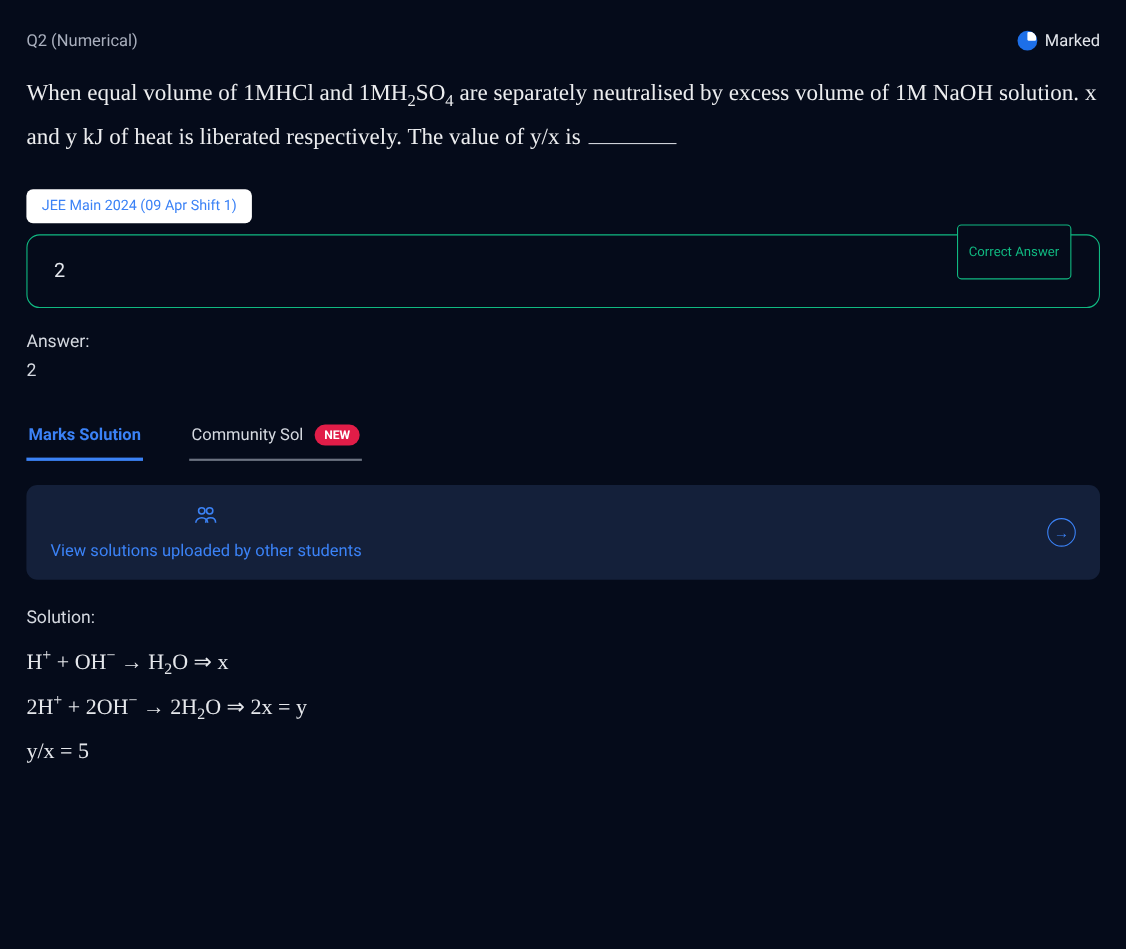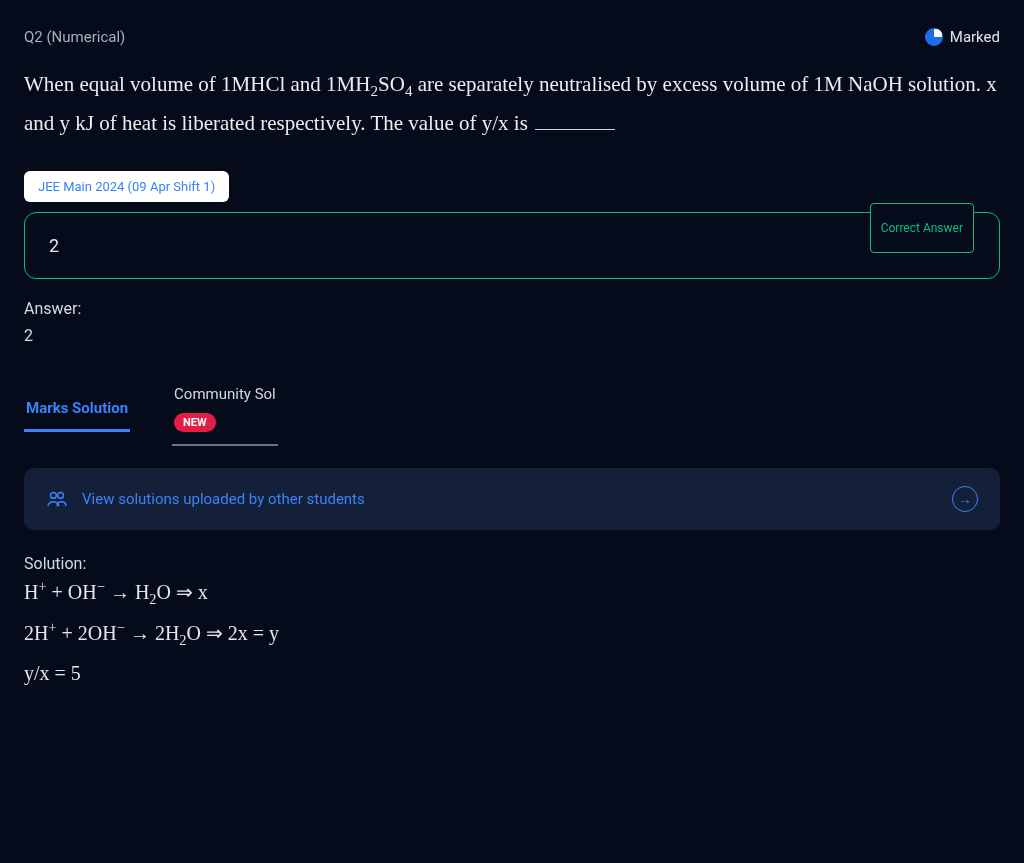--- a/index.html
+++ b/index.html
@@ -88,51 +88,50 @@
     cursor: pointer;
   }
   .tab.active {
     color: #3b82f6;
     font-weight: 700;
     border-bottom: 3px solid #3b82f6;
   }
   .tab.inactive {
     color: #d5d9e0;
     border-bottom: 2px solid #6b7280;
-    flex-direction: column;
   }
   .new-badge {
     background: #e11d48;
     color: #fff;
     font-size: 11px;
     font-weight: 700;
     padding: 3px 9px;
     border-radius: 999px;
   }
 
   .view-sol-row {
     background: #14203a;
     border-radius: 10px;
     padding: 18px 22px;
     display: flex;
     align-items: center;
     justify-content: space-between;
     margin-bottom: 24px;
     cursor: pointer;
   }
-  .view-left { display: flex; align-items: center; gap: 14px; color: #3b82f6; font-size: 15px; }
+  .view-left { display: flex; align-items: center; gap: 14px; color: #3b82f6; font-size: 15px; flex-direction: column; }
   .people-icon svg { display: block; }
   .circle-arrow {
     width: 26px; height: 26px; border-radius: 50%;
     border: 1.5px solid #3b82f6;
     display: flex; align-items: center; justify-content: center;
     color: #3b82f6; font-size: 14px;
   }
 
-  .solution-label { color: #d5d9e0; font-size: 16px; margin-bottom: 0; }
+  .solution-label { color: #d5d9e0; font-size: 16px; margin-bottom: 13px; }
   .solution-body {
     font-family: Georgia, "Times New Roman", serif;
     color: #e5e7eb;
     font-size: 20px;
     line-height: 1.9;
   }
   .sup { font-size: 0.72em; vertical-align: super; }
 </style>
 </head>
 <body>

